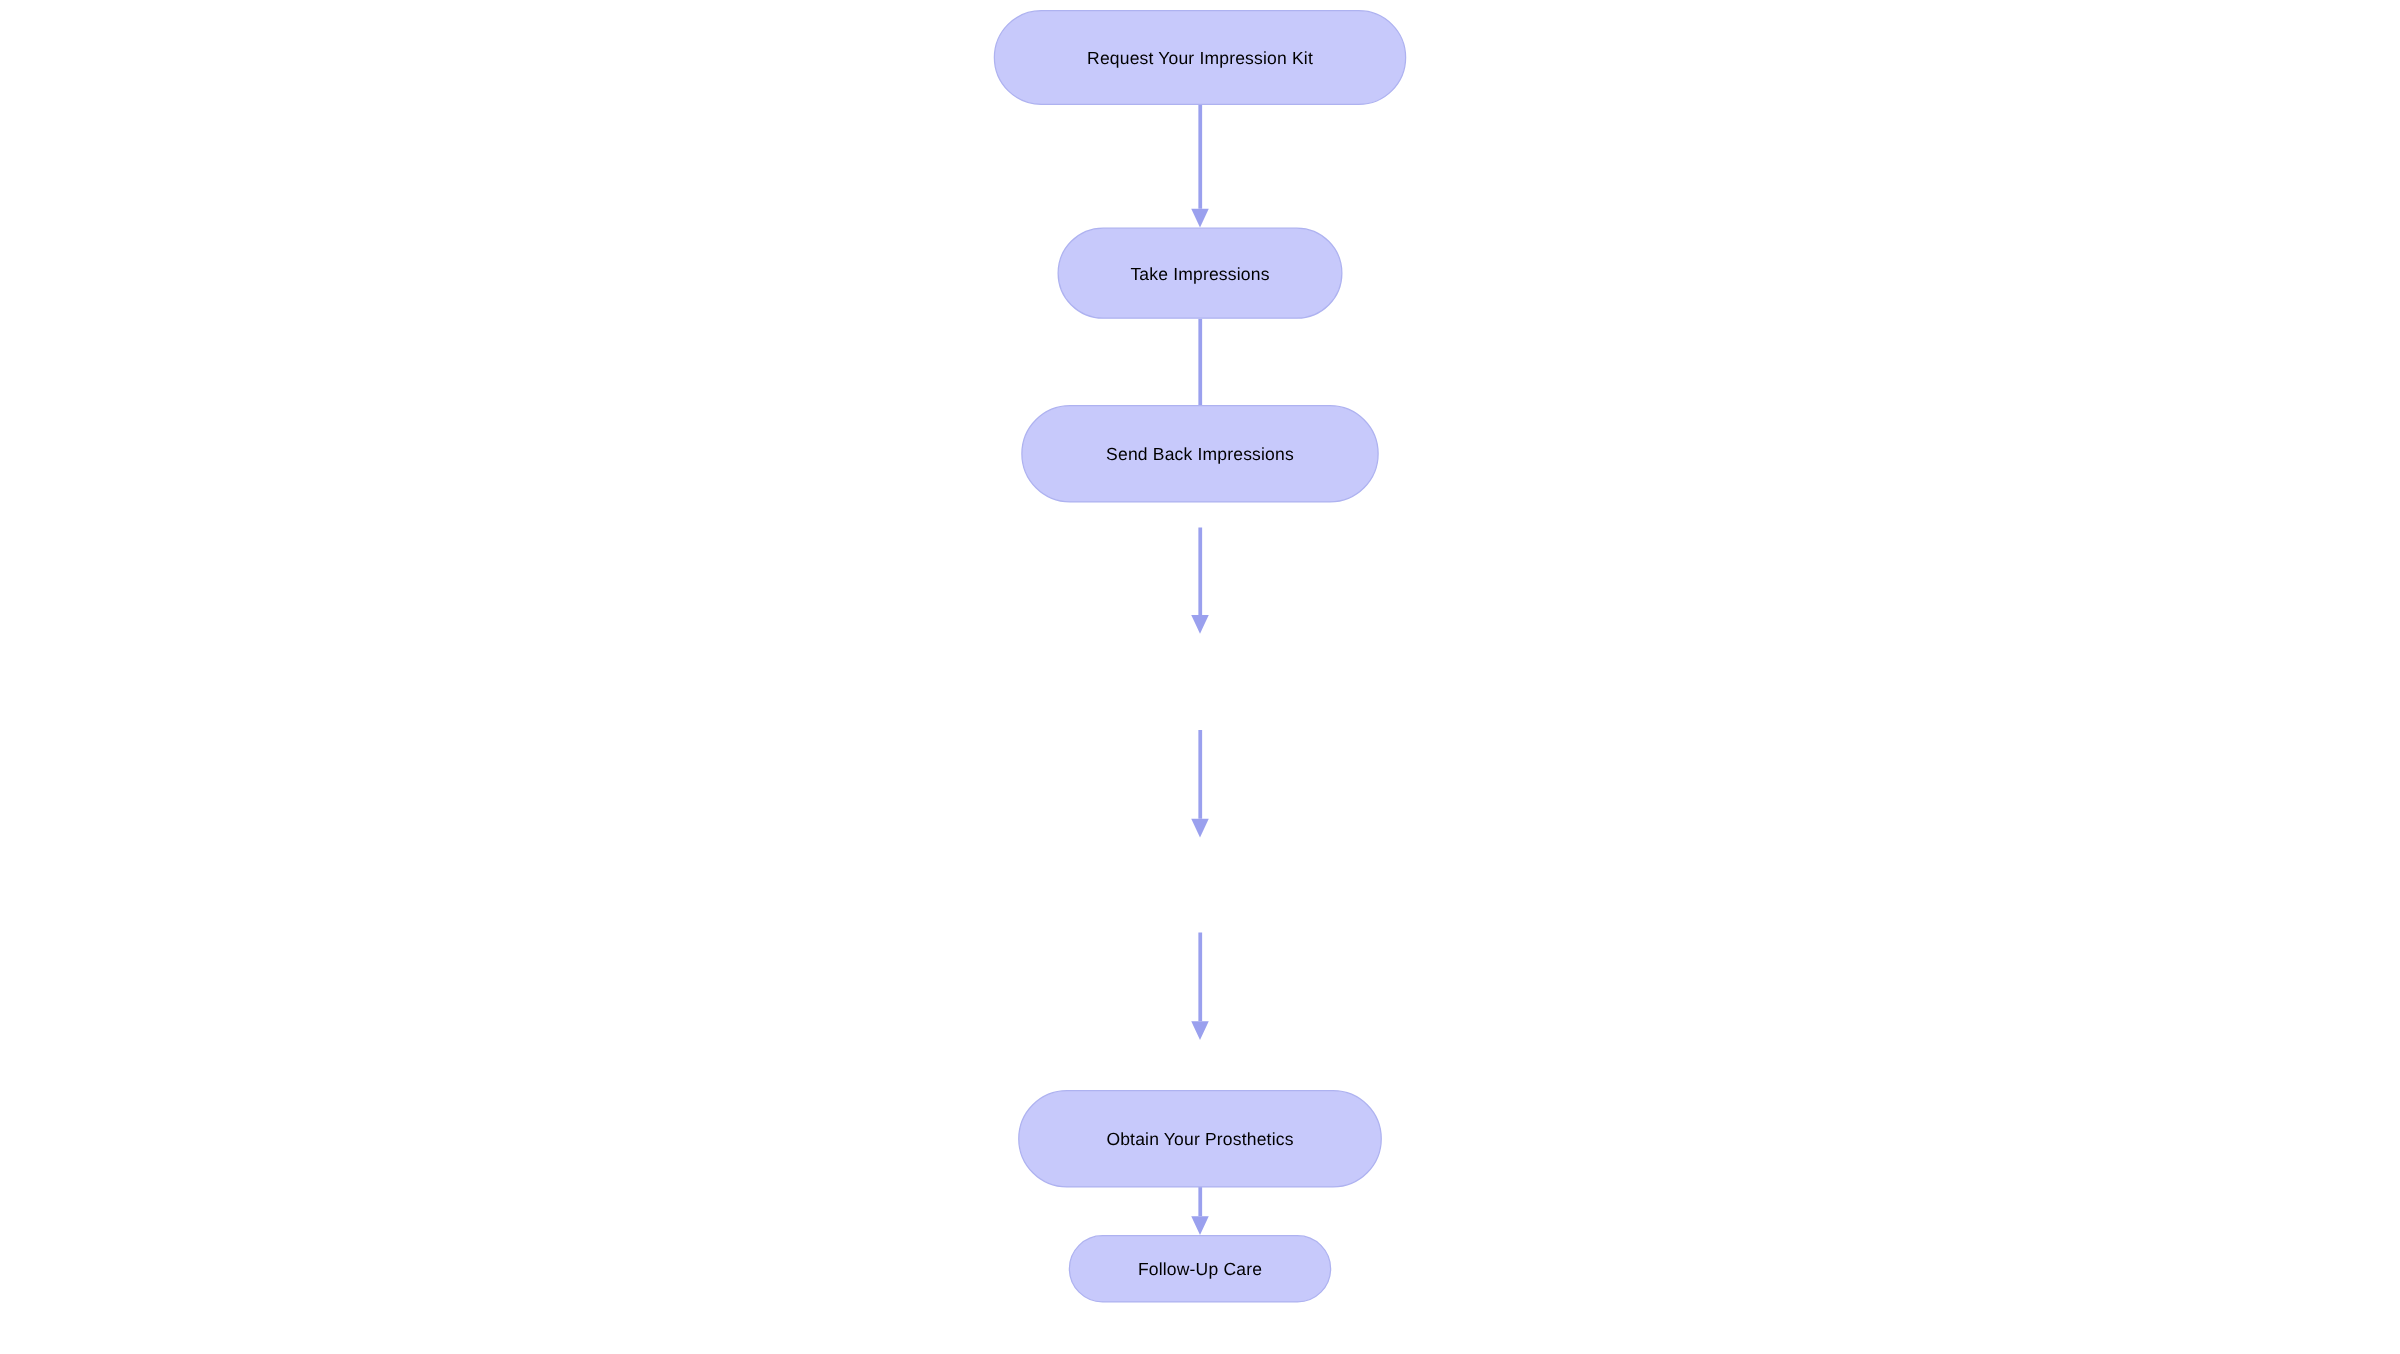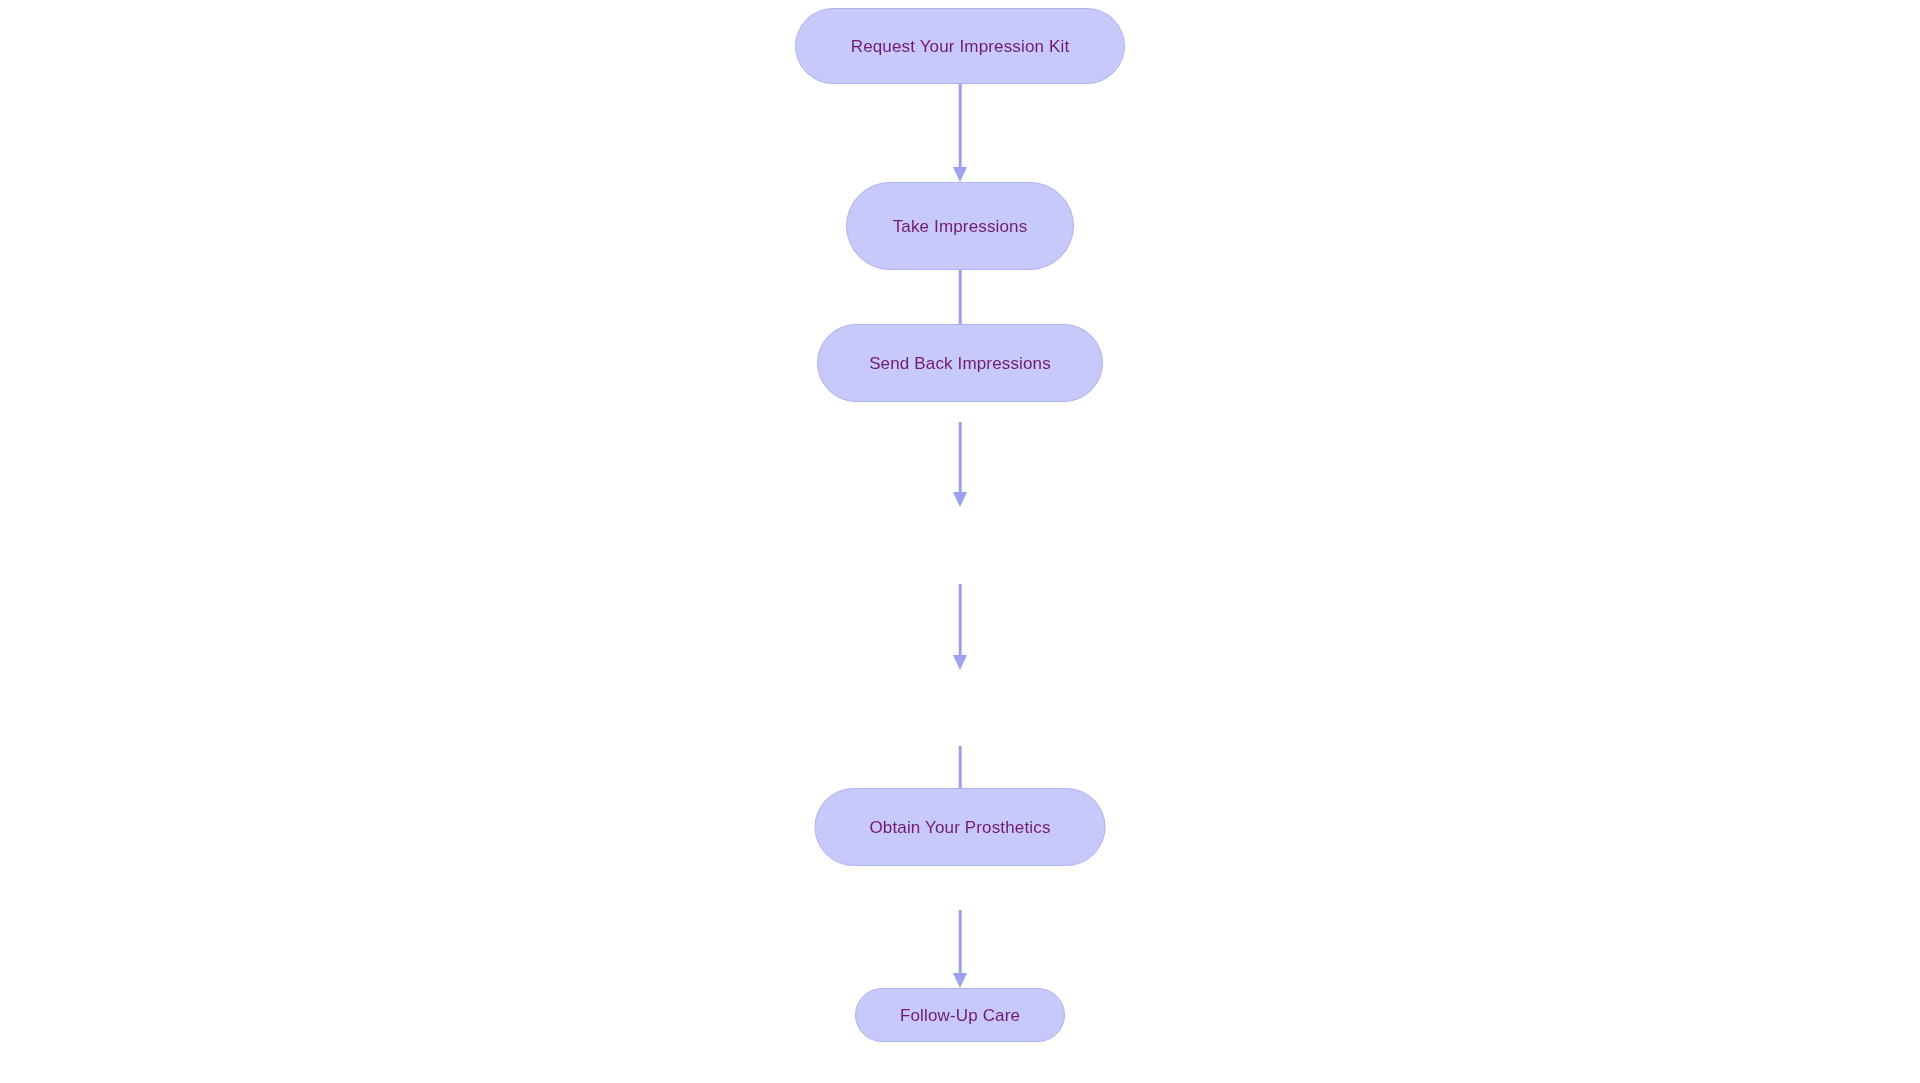--- a/index.html
+++ b/index.html
@@ -38,35 +38,35 @@
     align-items: center;
     justify-content: center;
     box-sizing: border-box;
     background: #c7c9fb;
     border: 1.4px solid #aeb2f0;
     border-radius: 999px;
     z-index: 2;
   }
 
   .flow-node-label {
-    color: #701a75;
-    font-size: 17px;
+    color: #000000;
+    font-size: 14px;
     line-height: 1;
     letter-spacing: 0.15px;
     white-space: nowrap;
     font-weight: 400;
   }
 
   
   .node-1 { top: 8px;   width: 330px; height: 76px; }
-  .node-2 { top: 182px; width: 228px; height: 88px; }
+  .node-2 { top: 182px; width: 228px; height: 73px; }
   .node-3 { top: 324px; width: 286px; height: 78px; }
   .node-4 { top: 507px; width: 258px; height: 77px; }
   .node-5 { top: 670px; width: 197px; height: 76px; }
-  .node-6 { top: 788px; width: 291px; height: 78px; }
+  .node-6 { top: 872px; width: 291px; height: 78px; }
   .node-7 { top: 988px; width: 210px; height: 54px; }
 
   
   .flow-connector {
     position: absolute;
     left: 50%;
     transform: translateX(-50%);
     width: 18px;
     z-index: 1;
   }

